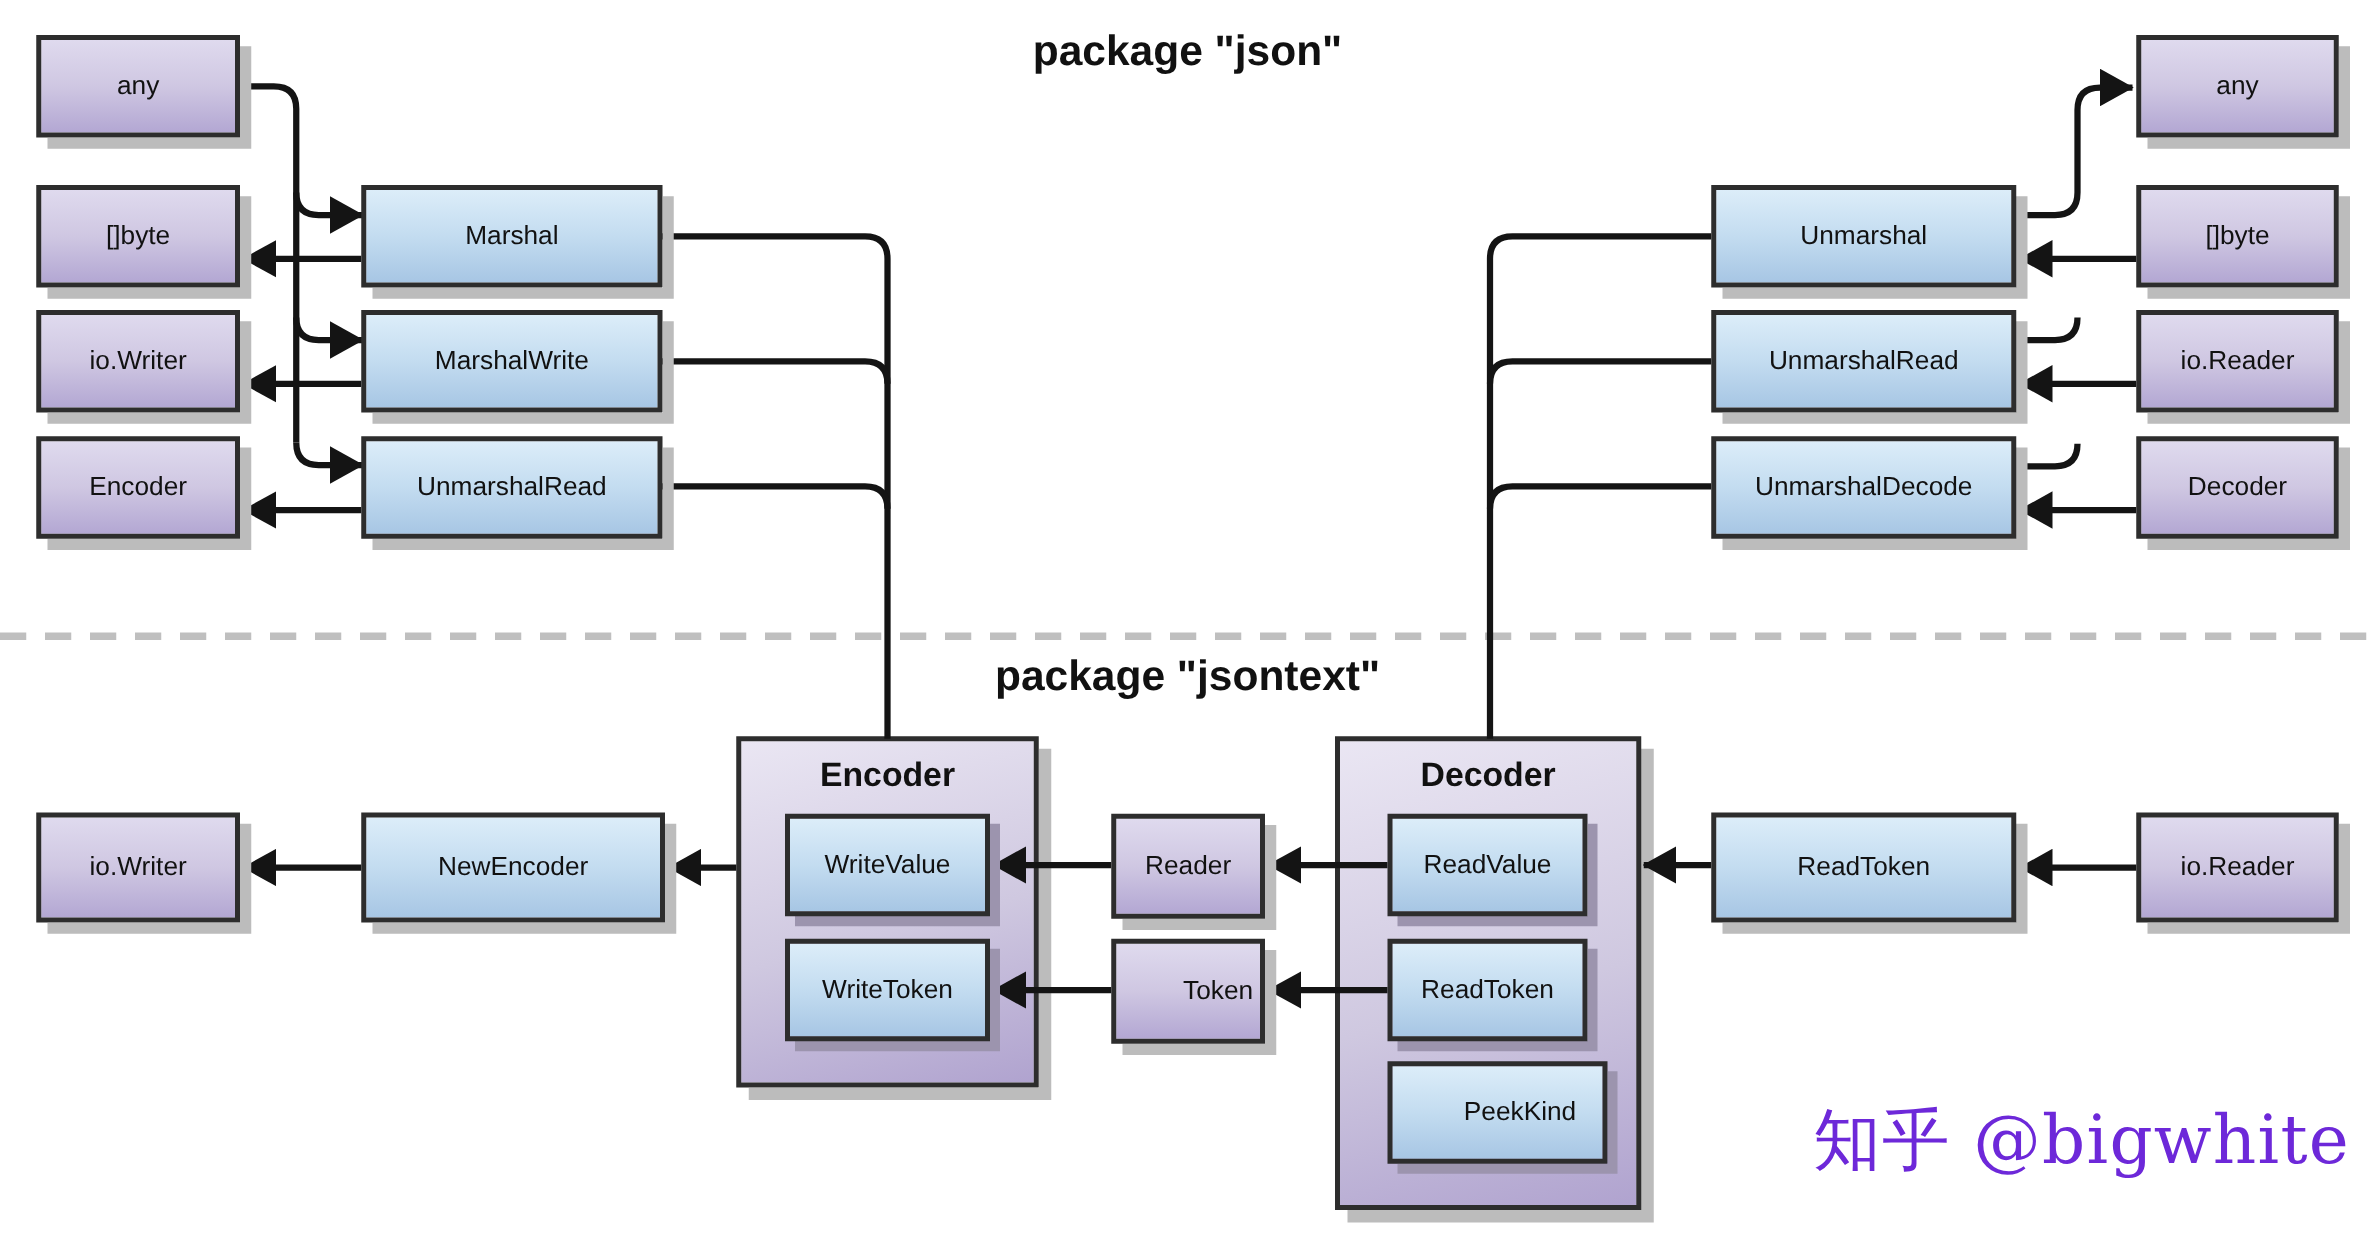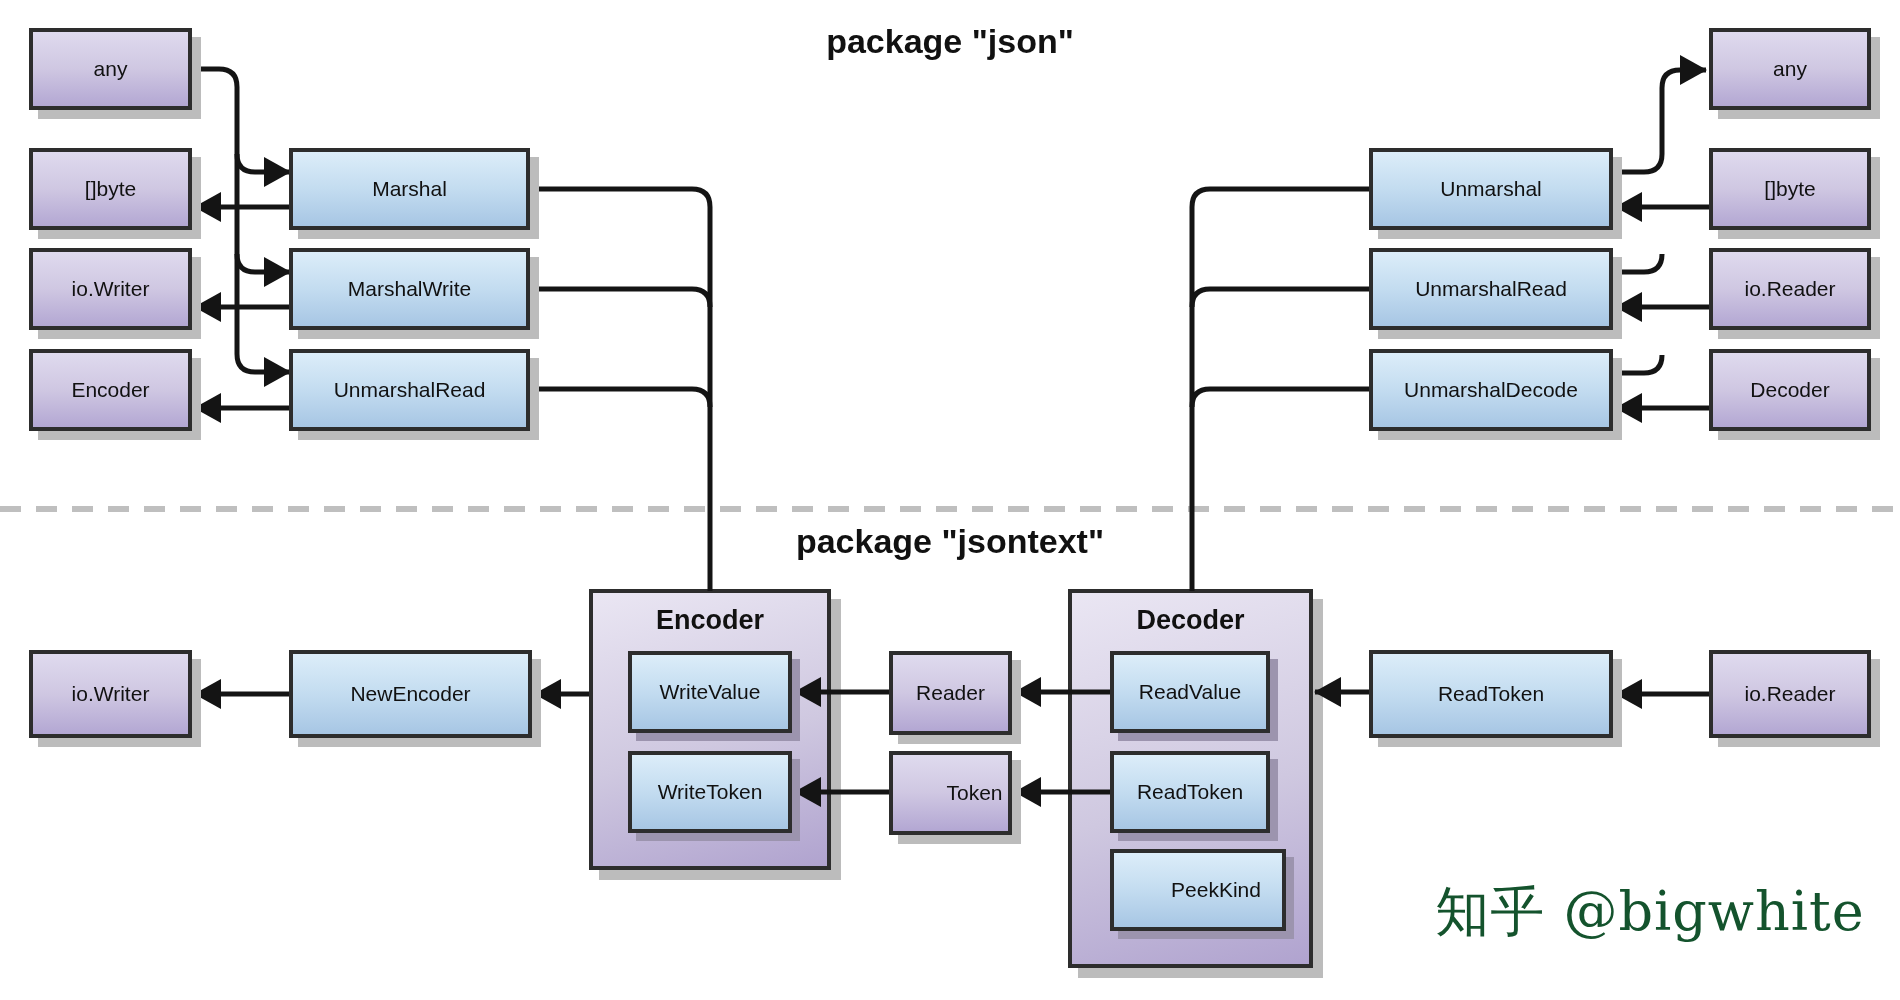--- a/index.html
+++ b/index.html
@@ -25,23 +25,23 @@
     font-weight:bold;font-size:27px;color:#111;
   }
   .inner{box-shadow:8px 8px 0 #9c94ae;}
   .pkg-title{
     position:absolute;width:520px;text-align:center;
     font-weight:bold;font-size:34px;color:#111;z-index:4;
   }
   #connector-layer{position:absolute;left:0;top:0;z-index:2;}
   #connector-layer path{stroke:#141414;stroke-width:5;fill:none;}
   .watermark{
-    position:absolute;left:1420px;top:876px;width:460px;text-align:center;
+    position:absolute;left:1420px;top:876px;width:460px;text-align:right;
     font-family:"DejaVu Serif","Liberation Serif",serif;
-    font-size:54px;color:#14532d;letter-spacing:1px;z-index:4;white-space:nowrap;
+    font-size:54px;color:#6d28d9;letter-spacing:1px;z-index:4;white-space:nowrap;
   }
 </style>
 </head>
 <body>
 
 <div class="pkg-title" style="left:690px;top:22px;">package "json"</div>
 <div class="pkg-title" style="left:690px;top:522px;">package "jsontext"</div>
 
 <div class="group" style="left:589px;top:589px;width:242px;height:281px;">
   <div class="group-label">Encoder</div>

